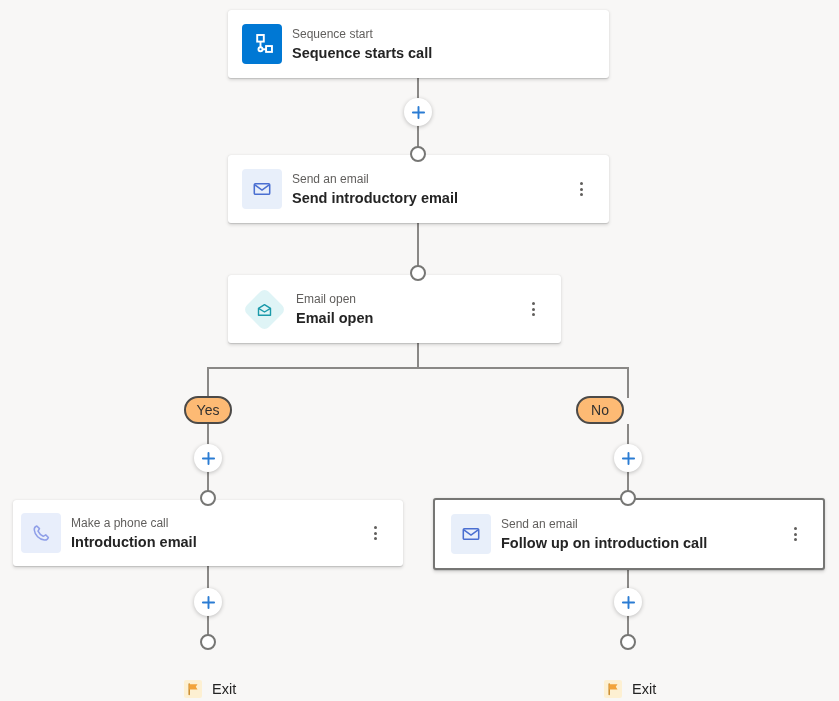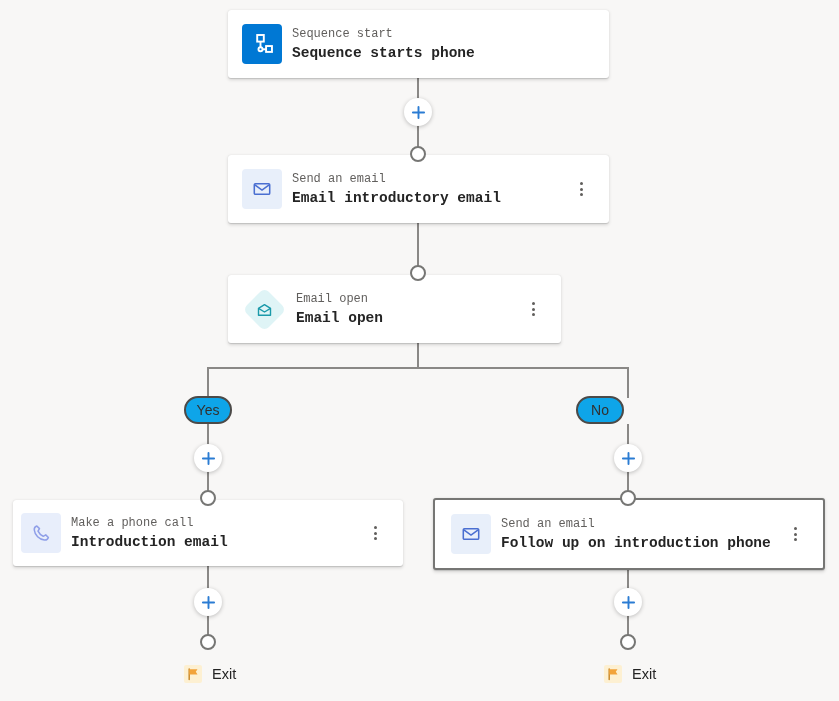--- a/index.html
+++ b/index.html
@@ -27,21 +27,21 @@
     background:#fff;border:none;box-shadow:0 1px 4px rgba(0,0,0,.24);
     display:flex;align-items:center;justify-content:center;
     cursor:pointer;z-index:5;padding:0;
   }
 
   
   .card{
     position:absolute;background:#fff;border-radius:3px;
     box-shadow:0 0.3px 0.9px rgba(0,0,0,.12),0 1.6px 3.6px rgba(0,0,0,.14);
     display:flex;align-items:center;gap:10px;
-    padding:0 14px;box-sizing:border-box;z-index:3;cursor:pointer;font-family:Liberation Mono, monospace;
+    padding:0 14px;box-sizing:border-box;z-index:3;cursor:pointer;
   }
   .card.selected{border:2px solid #767674;}
 
   .icon-tile{
     width:40px;height:40px;border-radius:4px;flex-shrink:0;
     display:flex;align-items:center;justify-content:center;
   }
   .tile-blue-solid{background:#0078d4;}
   .tile-blue-light{background:#e8effa;}
   .tile-lav-light{background:#e8eefb;}
@@ -59,28 +59,28 @@
   .menu-btn{
     position:absolute;right:20px;top:50%;transform:translateY(-50%);
     background:none;border:none;cursor:pointer;padding:5px 6px;
     display:flex;flex-direction:column;gap:2.5px;align-items:center;
   }
   .menu-btn i{display:block;width:3px;height:3px;border-radius:50%;background:#605e5c;}
 
   
   .pill{
     position:absolute;width:48px;height:28px;box-sizing:border-box;
-    background:#0ea5e9;border:2px solid #4c4a48;border-radius:14px;
+    background:#fdba74;border:2px solid #4c4a48;border-radius:14px;
     display:flex;align-items:center;justify-content:center;
     font-size:14px;color:#323130;z-index:4;
   }
 
   
   .exit{
-    position:absolute;display:flex;align-items:center;gap:10px;height:20px;z-index:3;
+    position:absolute;display:flex;align-items:center;gap:10px;height:20px;z-index:3;margin-top:15px;
   }
   .flag-tile{
     width:18px;height:18px;border-radius:2px;background:#fdf0d2;
     display:flex;align-items:center;justify-content:center;flex-shrink:0;
   }
   .exit-label{font-size:14.5px;color:#242424;}
 </style>
 </head>
 <body>
 
@@ -102,34 +102,34 @@
       <svg width="24" height="24" viewBox="0 0 20 20" fill="none" stroke="#ffffff" stroke-width="1.6">
         <rect x="6" y="2.5" width="5.5" height="5.5"></rect>
         <path d="M8.75 8 V12.7"></path>
         <circle cx="8.75" cy="14.4" r="1.7"></circle>
         <path d="M10.5 14.4 H13.4"></path>
         <rect x="13.4" y="11.7" width="4.9" height="4.9"></rect>
       </svg>
     </span>
     <span class="card-text">
       <span class="node-label">Sequence start</span>
-      <span class="node-title">Sequence starts phone</span>
+      <span class="node-title">Sequence starts call</span>
     </span>
   </div>
 
   <div class="card" style="left:228px;top:155px;width:381px;height:68px;">
     <span class="icon-tile tile-blue-light">
       <svg width="22" height="22" viewBox="0 0 20 20" fill="none" stroke="#4a6fd1" stroke-width="1.4">
         <rect x="3" y="5.2" width="14" height="9.6" rx="1"></rect>
         <path d="M3.5 6.2 L10 11 L16.5 6.2"></path>
       </svg>
     </span>
     <span class="card-text">
       <span class="node-label">Send an email</span>
-      <span class="node-title">Email introductory email</span>
+      <span class="node-title">Send introductory email</span>
     </span>
     <button class="menu-btn">
         <i></i>
         <i></i>
         <i></i>
       </button>
   </div>
 
   <div class="card" style="left:228px;top:275px;width:333px;height:68px;">
     <span class="diamond-wrap">
@@ -177,21 +177,21 @@
 
   <div class="card selected" style="left:433px;top:498px;width:392px;height:72px;padding:0 16px;">
     <span class="icon-tile tile-blue-light">
       <svg width="22" height="22" viewBox="0 0 20 20" fill="none" stroke="#4a6fd1" stroke-width="1.4">
         <rect x="3" y="5.2" width="14" height="9.6" rx="1"></rect>
         <path d="M3.5 6.2 L10 11 L16.5 6.2"></path>
       </svg>
     </span>
     <span class="card-text">
       <span class="node-label">Send an email</span>
-      <span class="node-title">Follow up on introduction phone</span>
+      <span class="node-title">Follow up on introduction call</span>
     </span>
     <button class="menu-btn">
         <i></i>
         <i></i>
         <i></i>
       </button>
   </div>
 
   <button class="plus-btn" style="left:404px;top:98px;">
     <svg width="15" height="15" viewBox="0 0 14 14">

